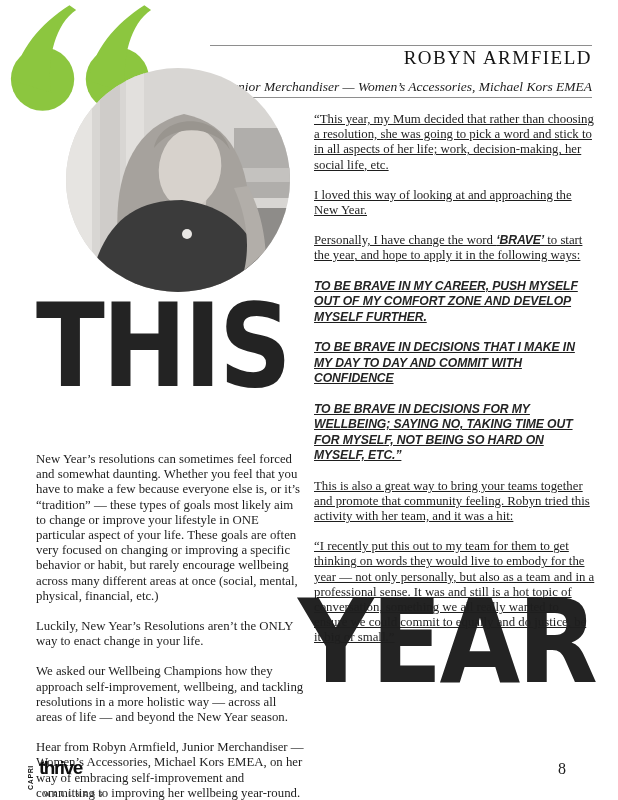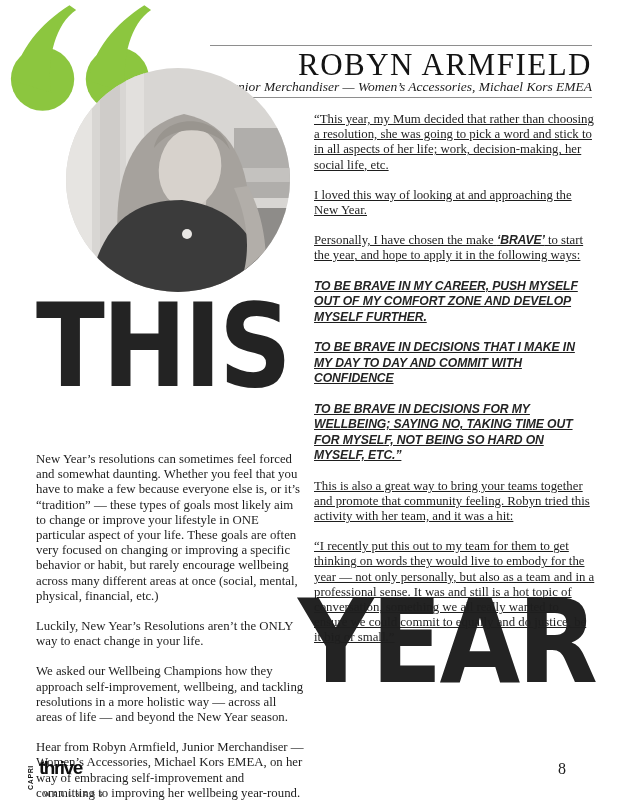--- a/index.html
+++ b/index.html
@@ -5,21 +5,21 @@
   * { margin:0; padding:0; box-sizing:border-box; }
   html,body { background:#ffffff; }
   .page {
     position:relative; width:618px; height:800px; background:#ffffff;
     font-family:"Liberation Serif", serif; color:#1e1e1e; overflow:hidden;
   }
   .rule { position:absolute; height:1px; background:#8e8e8e; }
   .rule-top { left:210px; right:26px; top:45px; }
   .rule-bottom { left:238px; right:26px; top:97px; }
   .name {
-    position:absolute; right:26px; top:47px; font-size:31px; letter-spacing:1.5px;
+    position:absolute; right:26px; top:47px; font-size:19px; letter-spacing:1.5px;
     color:#141414; white-space:nowrap;text-align:right;
   }
   .subtitle {
     position:absolute; right:26px; top:79px; font-size:13.5px; font-style:italic;
     color:#1c1c1c; white-space:nowrap;
   }
   .quote-svg { position:absolute; left:8px; top:4px; width:144px; height:108px; }
   .photo {
     position:absolute; left:66px; top:68px; width:224px; height:224px;
     border-radius:50%; overflow:hidden;
@@ -101,21 +101,21 @@
   <div class="col col-left">
     <p>New Year’s resolutions can sometimes feel forced and somewhat daunting. Whether you feel that you have to make a few because everyone else is, or it’s “tradition” — these types of goals most likely aim to change or improve your lifestyle in ONE particular aspect of your life. These goals are often very focused on changing or improving a specific behavior or habit, but rarely encourage wellbeing across many different areas at once (social, mental, physical, financial, etc.)</p>
     <p>Luckily, New Year’s Resolutions aren’t the ONLY way to enact change in your life.</p>
     <p>We asked our Wellbeing Champions how they approach self-improvement, wellbeing, and tackling resolutions in a more holistic way — across all areas of life — and beyond the New Year season.</p>
     <p>Hear from Robyn Armfield, Junior Merchandiser — Women’s Accessories, Michael Kors EMEA, on her way of embracing self-improvement and committing to improving her wellbeing year-round.</p>
   </div>
 
   <div class="col col-right">
     <p>“This year, my Mum decided that rather than choosing a resolution, she was going to pick a word and stick to in all aspects of her life; work, decision-making, her social life, etc.</p>
     <p>I loved this way of looking at and approaching the New Year.</p>
-    <p><span>Personally, I have chosen the make </span><span class="brave-inline">‘BRAVE’</span><span> to start the year, and hope to apply it in the following ways:</span></p>
+    <p><span>Personally, I have change the word </span><span class="brave-inline">‘BRAVE’</span><span> to start the year, and hope to apply it in the following ways:</span></p>
     <p class="brave-para">TO BE BRAVE IN MY CAREER, PUSH MYSELF OUT OF MY COMFORT ZONE AND DEVELOP MYSELF FURTHER.</p>
     <p class="brave-para">TO BE BRAVE IN DECISIONS THAT I MAKE IN MY DAY TO DAY AND COMMIT WITH CONFIDENCE</p>
     <p class="brave-para">TO BE BRAVE IN DECISIONS FOR MY WELLBEING; SAYING NO, TAKING TIME OUT FOR MYSELF, NOT BEING SO HARD ON MYSELF, ETC.”</p>
     <p>This is also a great way to bring your teams together and promote that community feeling. Robyn tried this activity with her team, and it was a hit:</p>
     <p>“I recently put this out to my team for them to get thinking on words they would live to embody for the year — not only personally, but also as a team and in a professional sense. It was and still is a hot topic of conversation, something we all really wanted to ensure we could commit to equally and do justice, be it big or small.”</p>
   </div>
 
   <div class="logo-capri">CAPRI</div>
   <div class="logo-thrive">thrive</div>
   <div class="logo-wellness">WELLNESS</div>

